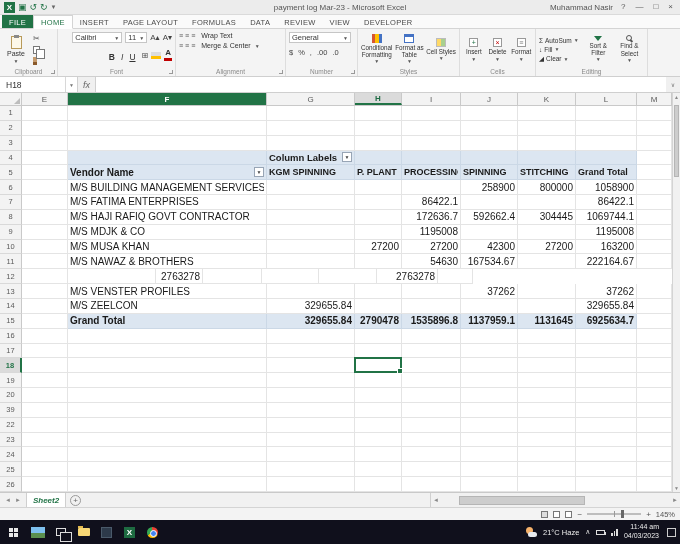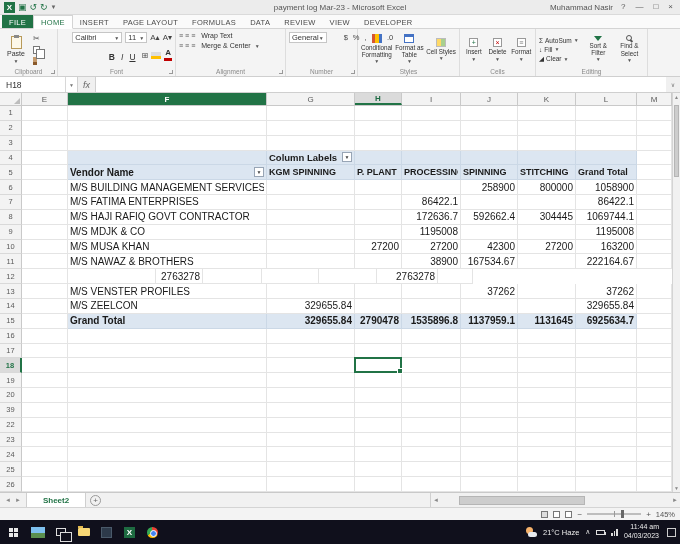--- a/index.html
+++ b/index.html
@@ -53,21 +53,21 @@
   .fsym { font-size:8px; color:#444; }
   .biu b, .biu i, .biu u { font-size:8.5px; color:#333; margin-right:3px; }
   .i-fill { width:10px; height:7px; display:inline-block; background:#DCDCDC; border-bottom:3px solid #FFC000; }
   .i-fontcolor { display:inline-block; font-size:8px; font-weight:bold; color:#333;
                  border-bottom:3px solid #C00000; line-height:1.1; padding:0 1px; }
 
   .algrp { display:flex; flex-direction:column; gap:3px; justify-content:center; }
   .alrow { display:flex; align-items:center; gap:4px; }
   .aliconset { font-size:7px; letter-spacing:2px; color:#555; }
 
-  .numgrp { display:flex; flex-direction:row; gap:17px; justify-content:space-between; }
+  .numgrp { display:flex; flex-direction:column; gap:5px; justify-content:space-between; }
   .numsyms { display:flex; gap:5px; font-size:7.5px; color:#444; align-items:center; }
 
   .styleitems, .cellitems, .edititems { display:flex; align-items:center; gap:2px; }
   .stitem { width:33px; display:flex; flex-direction:column; align-items:center; text-align:center;
             font-size:6.3px; line-height:1.15; color:#333; gap:1px; }
   .si1 { width:10px; height:9px; background:linear-gradient(90deg,#D65532 0 33%,#FFC000 33% 66%,#4472C4 66% 100%); }
   .si2 { width:10px; height:9px; border:1px solid #4472C4; background:linear-gradient(180deg,#4472C4 0 30%,#fff 30%); }
   .si3 { width:10px; height:9px; background:linear-gradient(90deg,#FFD966 0 50%,#A9D08E 50%); border:1px solid #BBB; }
   .citem { width:23px; display:flex; flex-direction:column; align-items:center; font-size:6.3px; color:#333; gap:1px; }
   .ci { width:9px; height:9px; border:1px solid #999; background:#fff; display:flex; align-items:center;
@@ -124,22 +124,22 @@
   .vscroll { position:absolute; right:0; top:93px; width:8px; height:399px; background:#F1F1F1;
              border-left:1px solid #D4D4D4; font-size:5px; color:#888; text-align:center; }
   .vthumb { position:absolute; left:1px; right:1px; top:12px; height:72px; background:#CDCDCD; border:1px solid #B5B5B5; }
   .varr { height:8px; display:flex; align-items:center; justify-content:center; }
   .varr.b { position:absolute; bottom:0; left:0; right:0; }
 
   
   .tabsbar { height:15px; background:#F1F1F1; border-top:1px solid #C9C9C9; display:flex; align-items:stretch;
              font-size:8px; color:#555; }
   .tnav { display:flex; align-items:center; gap:4px; padding:0 5px; font-size:6px; color:#888; }
-  .sheettab { background:#fff; color:#217346; font-weight:bold; padding:0 16px; display:flex; align-items:center;
-              border-left:1px solid #CFCFCF; border-right:1px solid #CFCFCF; font-size:8px; }
+  .sheettab { background:#fff; color:#217346; font-weight:bold; padding:0 6px; display:flex; align-items:center;
+              border-left:1px solid #CFCFCF; border-right:1px solid #CFCFCF; font-size:8px;font-style:italic; }
   .newsheet { width:11px; height:11px; border-radius:50%; border:1px solid #9A9A9A; color:#666; font-size:8px;
               display:flex; align-items:center; justify-content:center; margin:auto 4px; }
   .hscroll { margin-left:auto; width:250px; display:flex; align-items:center; background:#F1F1F1;
              border-left:1px solid #D0D0D0; padding:0 2px; gap:2px; font-size:6px; color:#888; }
   .htrack { position:relative; flex:1; height:9px; }
   .hthumb { position:absolute; left:8%; width:55%; top:0; height:9px; background:#CDCDCD; border:1px solid #B5B5B5; }
 
   
   .statusbar { height:13px; background:#F3F3F3; border-top:1px solid #D4D4D4; display:flex; align-items:center;
                font-size:7.5px; color:#555; }
@@ -585,21 +585,21 @@
         </div>
         <div class="grow">
           <div class="rowhdr">11</div>
           <div class="gcell" style="width: 46px;"></div>
           <div class="gcell" style="width: 199px;">
             <span>M/S NAWAZ &amp; BROTHERS</span>
           </div>
           <div class="gcell" style="width: 88px;"></div>
           <div class="gcell" style="width: 47px;"></div>
           <div class="gcell num" style="width: 59px;">
-            <span>38900</span>
+            <span>54630</span>
           </div>
           <div class="gcell num" style="width: 57px;">
             <span>167534.67</span>
           </div>
           <div class="gcell" style="width: 58px;"></div>
           <div class="gcell num" style="width: 61px;">
             <span>222164.67</span>
           </div>
           <div class="gcell" style="width: 35px;"></div>
         </div>

